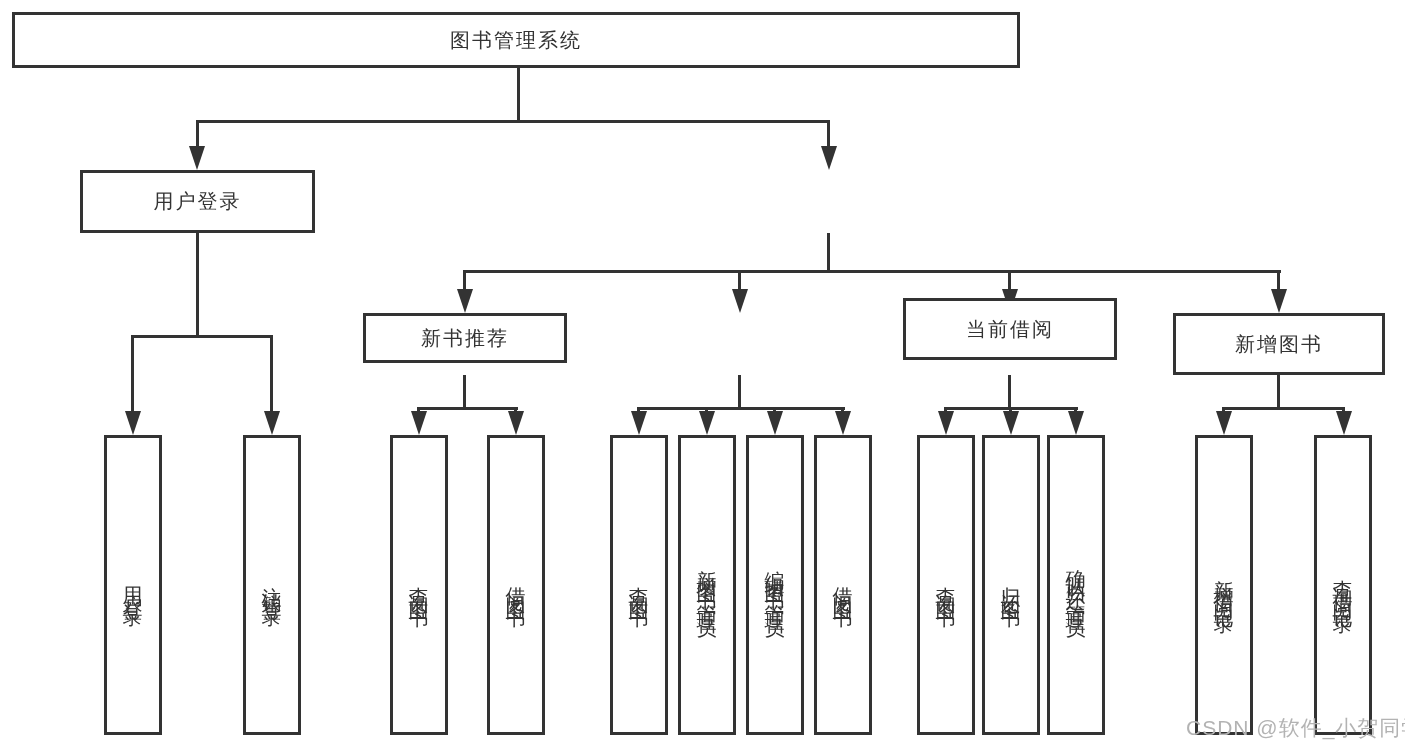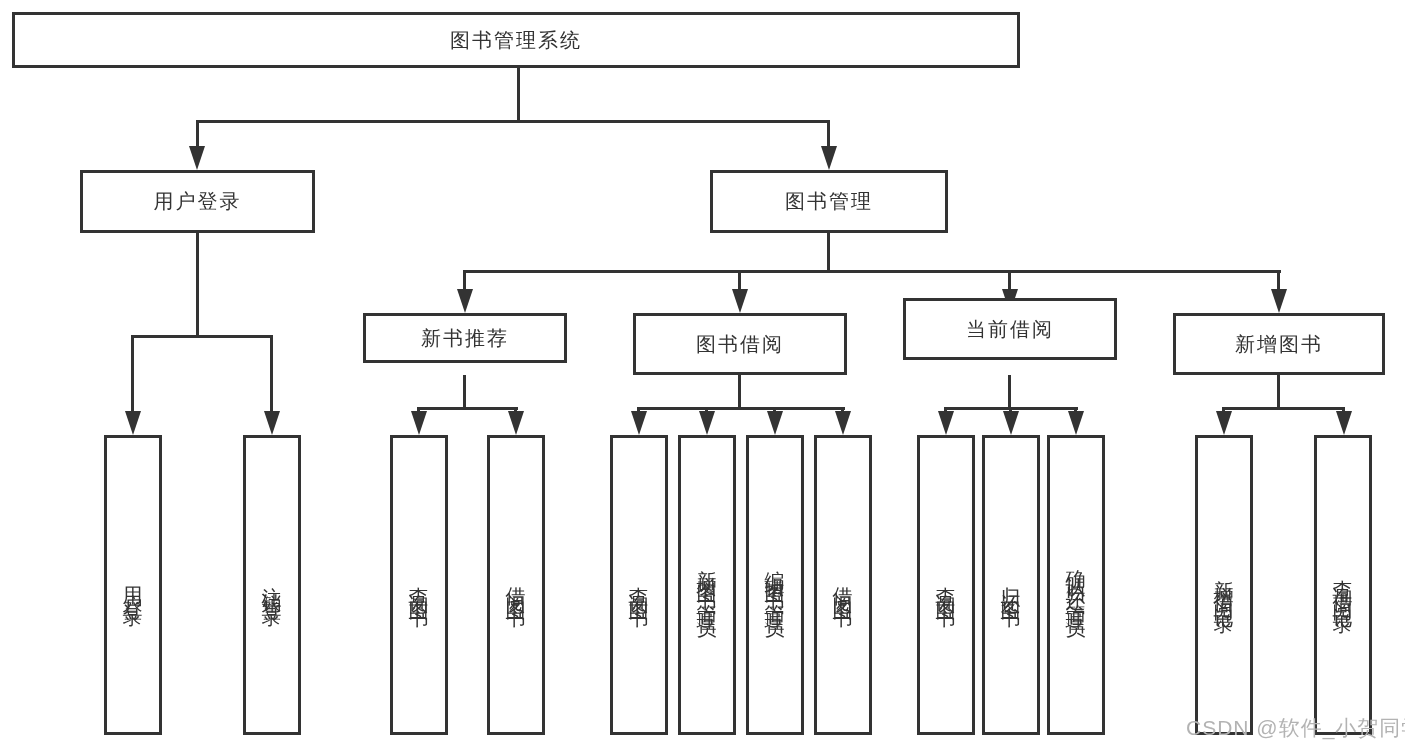--- a/index.html
+++ b/index.html
@@ -88,23 +88,20 @@
 
   <div class="vline" style="left:517px;top:68px;height:55px;"></div>
   <div class="hline" style="left:196px;top:120px;width:634px;"></div>
   <div class="vline" style="left:196px;top:120px;height:28px;"></div>
   <div class="arrowhead" style="left:189px;top:146px;"></div>
   <div class="vline" style="left:827px;top:120px;height:28px;"></div>
   <div class="arrowhead" style="left:821px;top:146px;"></div>
 
   <div class="node" style="left:80px;top:170px;width:235px;height:63px;">
     <span class="lbl">用户登录</span>
-  </div>
-  <div class="node" style="left:710px;top:170px;width:238px;height:63px;">
-    <span class="lbl">图书管理</span>
   </div>
 
   <div class="vline" style="left:196px;top:233px;height:105px;"></div>
   <div class="hline" style="left:131px;top:335px;width:142px;"></div>
   <div class="vline" style="left:131px;top:335px;height:78px;"></div>
   <div class="arrowhead" style="left:125px;top:411px;"></div>
   <div class="vline" style="left:270px;top:335px;height:78px;"></div>
   <div class="arrowhead" style="left:264px;top:411px;"></div>
 
   <div class="vline" style="left:827px;top:233px;height:40px;"></div>
@@ -114,23 +111,20 @@
   <div class="vline" style="left:738px;top:270px;height:22px;"></div>
   <div class="arrowhead" style="left:732px;top:289px;"></div>
   <div class="vline" style="left:1008px;top:270px;height:22px;"></div>
   <div class="arrowhead" style="left:1002px;top:289px;"></div>
   <div class="vline" style="left:1277px;top:270px;height:22px;"></div>
   <div class="arrowhead" style="left:1271px;top:289px;"></div>
 
   <div class="node" style="left:363px;top:313px;width:204px;height:50px;">
     <span class="lbl">新书推荐</span>
   </div>
-  <div class="node" style="left:633px;top:313px;width:214px;height:62px;">
-    <span class="lbl">图书借阅</span>
-  </div>
   <div class="node" style="left:903px;top:298px;width:214px;height:62px;">
     <span class="lbl">当前借阅</span>
   </div>
   <div class="node" style="left:1173px;top:313px;width:212px;height:62px;">
     <span class="lbl">新增图书</span>
   </div>
 
   <div class="vline" style="left:463px;top:375px;height:35px;"></div>
   <div class="vline" style="left:738px;top:375px;height:35px;"></div>
   <div class="vline" style="left:1008px;top:375px;height:35px;"></div>

